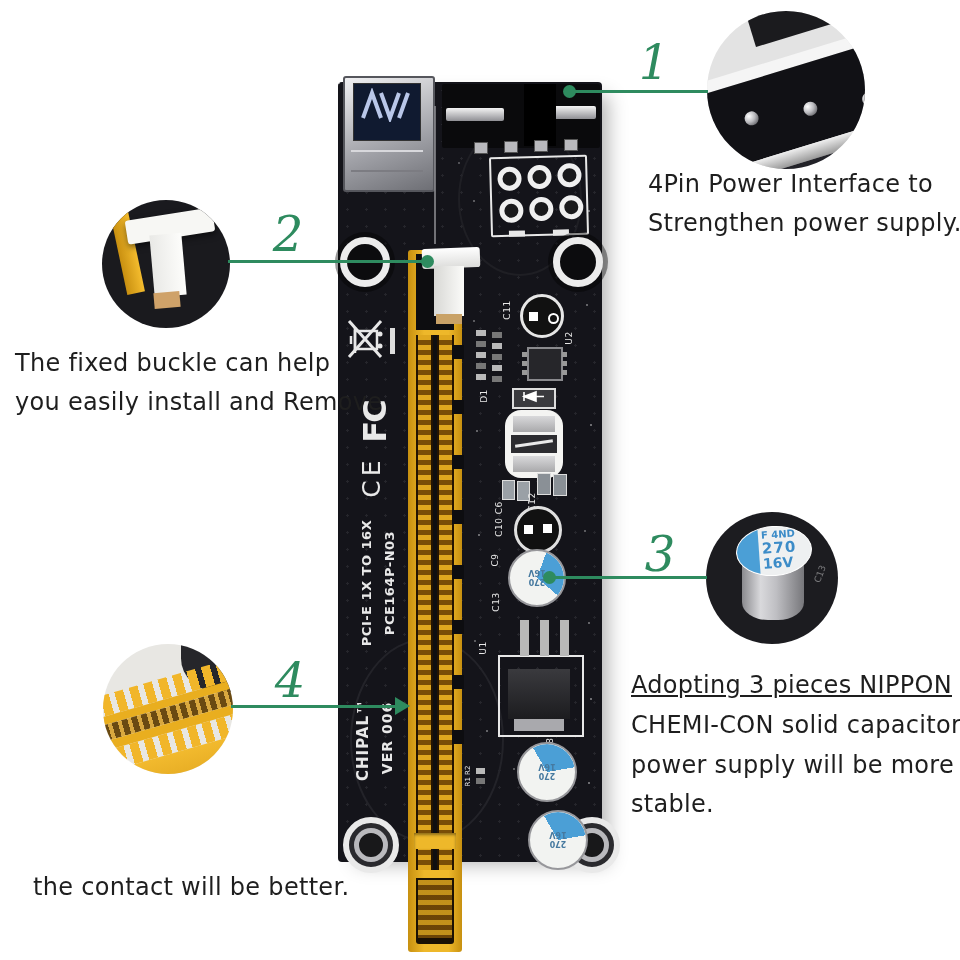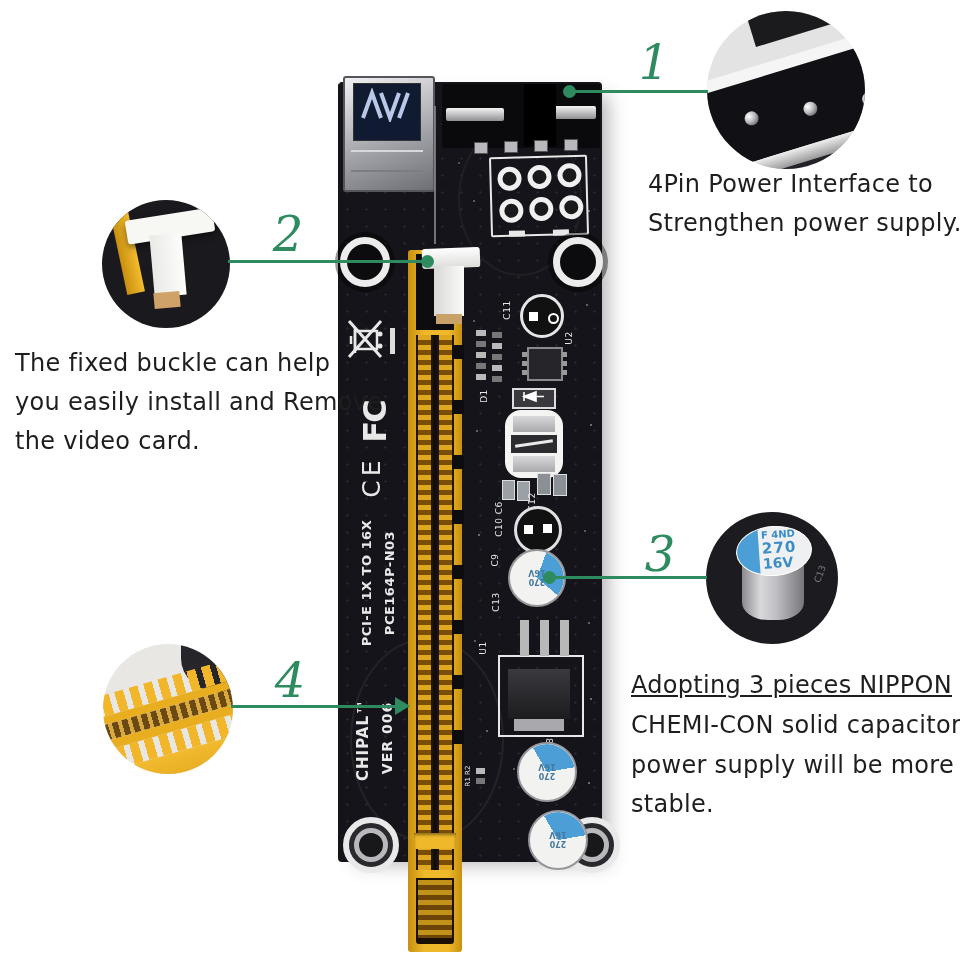--- a/index.html
+++ b/index.html
@@ -286,27 +286,27 @@
   <div class="gdot" style="left:563px;top:85px;"></div>
   <div class="gline" style="left:570px;top:90px;width:138px;"></div>
   <div class="desc" style="left:648px;top:170px;">4Pin Power Interface to</div>
   <div class="desc" style="left:648px;top:209px;">Strengthen power supply.</div>
 
   <div class="num" style="left:262px;top:210px;">2</div>
   <div class="gline" style="left:228px;top:260px;width:200px;"></div>
   <div class="gdot" style="left:421px;top:255px;z-index:6;"></div>
   <div class="desc" style="left:15px;top:349px;">The fixed buckle can help</div>
   <div class="desc" style="left:15px;top:388px;">you easily install and Remove</div>
-  <div class="desc" style="left:15px;top:427px;">the video card.</div>
 
   <div class="num" style="left:634px;top:530px;">3</div>
   <div class="gdot" style="left:543px;top:571px;"></div>
   <div class="gline" style="left:549px;top:576px;width:158px;"></div>
   <div class="desc" style="left:631px;top:671px;text-decoration:underline;">Adopting 3 pieces NIPPON</div>
   <div class="desc" style="left:631px;top:711px;">CHEMI-CON solid capacitors,</div>
   <div class="desc" style="left:631px;top:751px;">power supply will be more</div>
   <div class="desc" style="left:631px;top:790px;">stable.</div>
 
   <div class="num" style="left:264px;top:656px;">4</div>
   <div class="gline" style="left:231px;top:705px;width:166px;"></div>
   <div class="garrow" style="left:395px;top:697px;"></div>
+  <div class="desc" style="left:33px;top:873px;">the contact will be better.</div>
 
 </div>
 
 </body></html>

